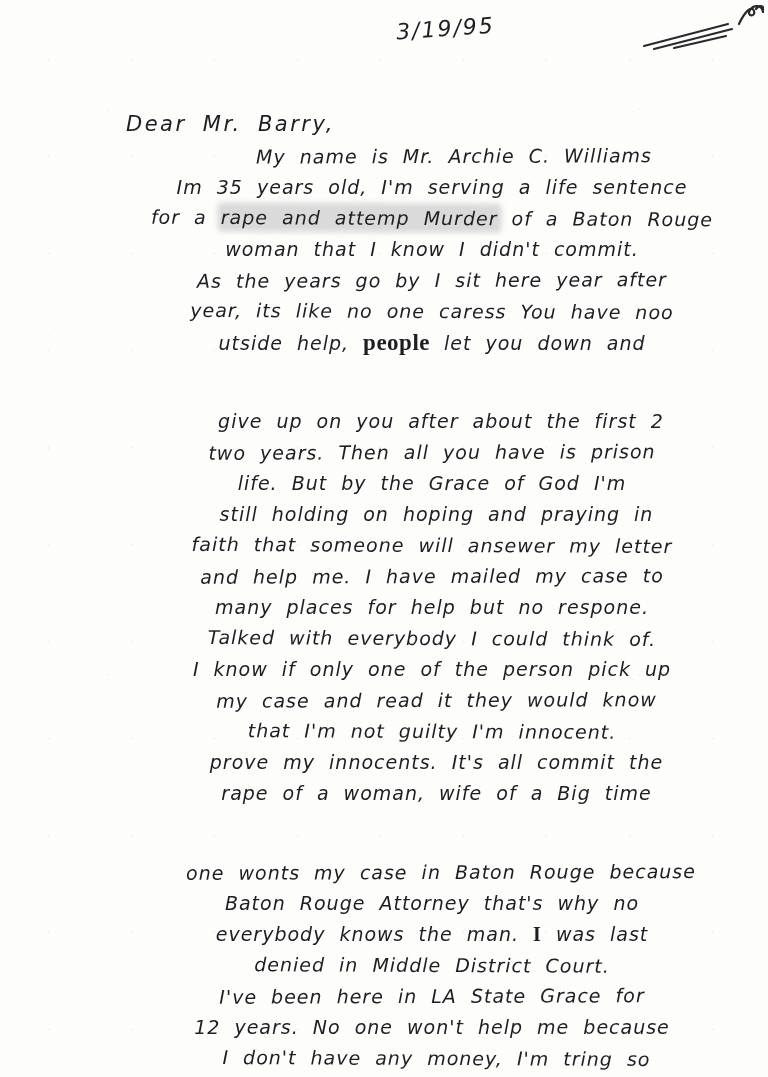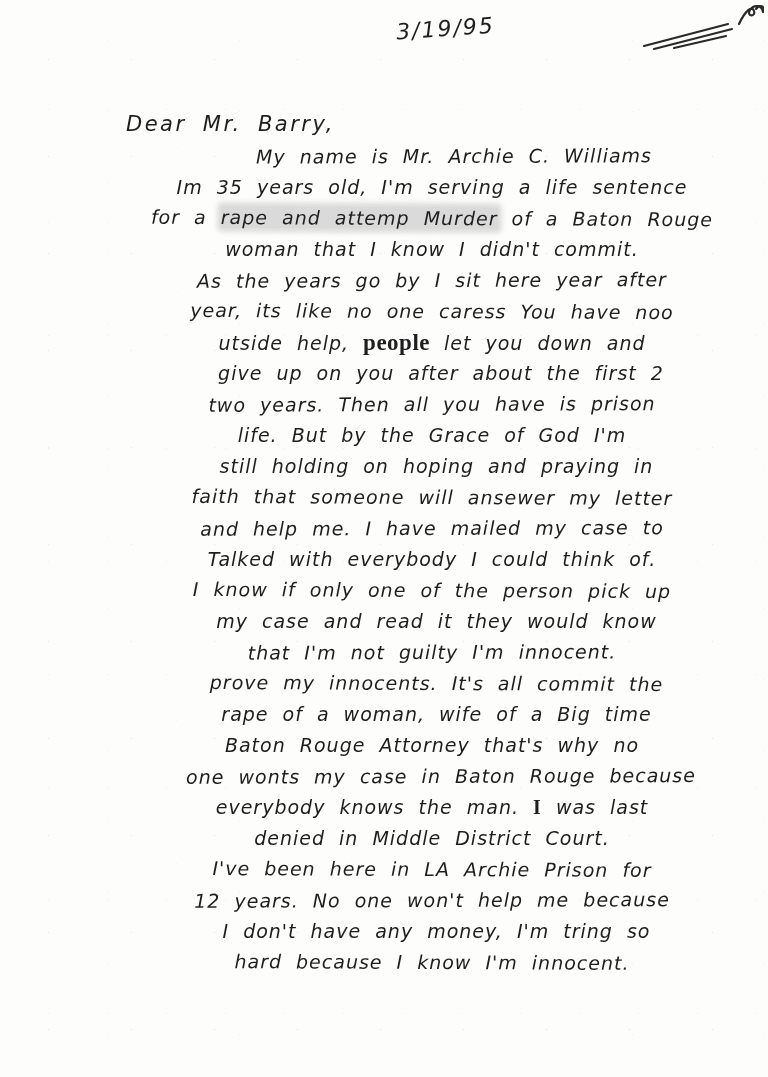--- a/index.html
+++ b/index.html
@@ -31,21 +31,21 @@
     letter-spacing:2.5px;
     margin-top:28px;
   }
   .letter-body { position:absolute; top:141px; left:108px; width:648px;text-align:center; }
   .line {
     height:31px; line-height:31px; font-size:19px; white-space:nowrap;
   }
   .line:nth-child(3n)   { transform:rotate(0.25deg); }
   .line:nth-child(4n+1) { transform:rotate(-0.2deg); }
   .ind-lg { padding-left:44px; }
-  .ind-sm { padding-left:18px; }
+  .ind-sm { padding-left:18px;margin-top:48px; }
   .ind-xs { padding-left:9px; }
   .mark-highlight {
     background:rgba(148,148,148,0.33);
     box-shadow:0 0 5px 4px rgba(148,148,148,0.30);
     border-radius:2px;
   }
   .mark-typed {
     font-style:normal; font-family:"Liberation Serif", serif;
     font-weight:700; font-size:23px; letter-spacing:0.5px; word-spacing:2px;
   }
@@ -79,29 +79,30 @@
     <div class="line">woman that I know I didn't commit.</div>
     <div class="line">As the years go by I sit here year after</div>
     <div class="line">year, its like no one caress You have noo</div>
     <div class="line"><span>utside help, </span><span class="mark-typed">people</span><span> let you down and</span></div>
     <div class="line ind-sm">give up on you after about the first 2</div>
     <div class="line">two years. Then all you have is prison</div>
     <div class="line">life. But by the Grace of God I'm</div>
     <div class="line ind-xs">still holding on hoping and praying in</div>
     <div class="line">faith that someone will ansewer my letter</div>
     <div class="line">and help me. I have mailed my case to</div>
+    <div class="line">many places for help but no respone.</div>
     <div class="line">Talked with everybody I could think of.</div>
     <div class="line">I know if only one of the person pick up</div>
     <div class="line ind-xs">my case and read it they would know</div>
     <div class="line">that I'm not guilty I'm innocent.</div>
     <div class="line ind-xs">prove my innocents. It's all commit the</div>
     <div class="line ind-xs">rape of a woman, wife of a Big time</div>
+    <div class="line ind-sm">one wonts my case in Baton Rouge because</div>
     <div class="line">Baton Rouge Attorney that's why no</div>
-    <div class="line ind-sm">one wonts my case in Baton Rouge because</div>
     <div class="line"><span>everybody knows the man. </span><span class="mark-bold">I</span><span> was last</span></div>
     <div class="line">denied in Middle District Court.</div>
-    <div class="line">I've been here in LA Archie Prison for</div>
+    <div class="line">I've been here in LA State Grace for</div>
     <div class="line">12 years. No one won't help me because</div>
     <div class="line ind-xs">I don't have any money, I'm tring so</div>
     <div class="line">hard because I know I'm innocent.</div>
   </div>
 
 </div>
 
 </body></html>

